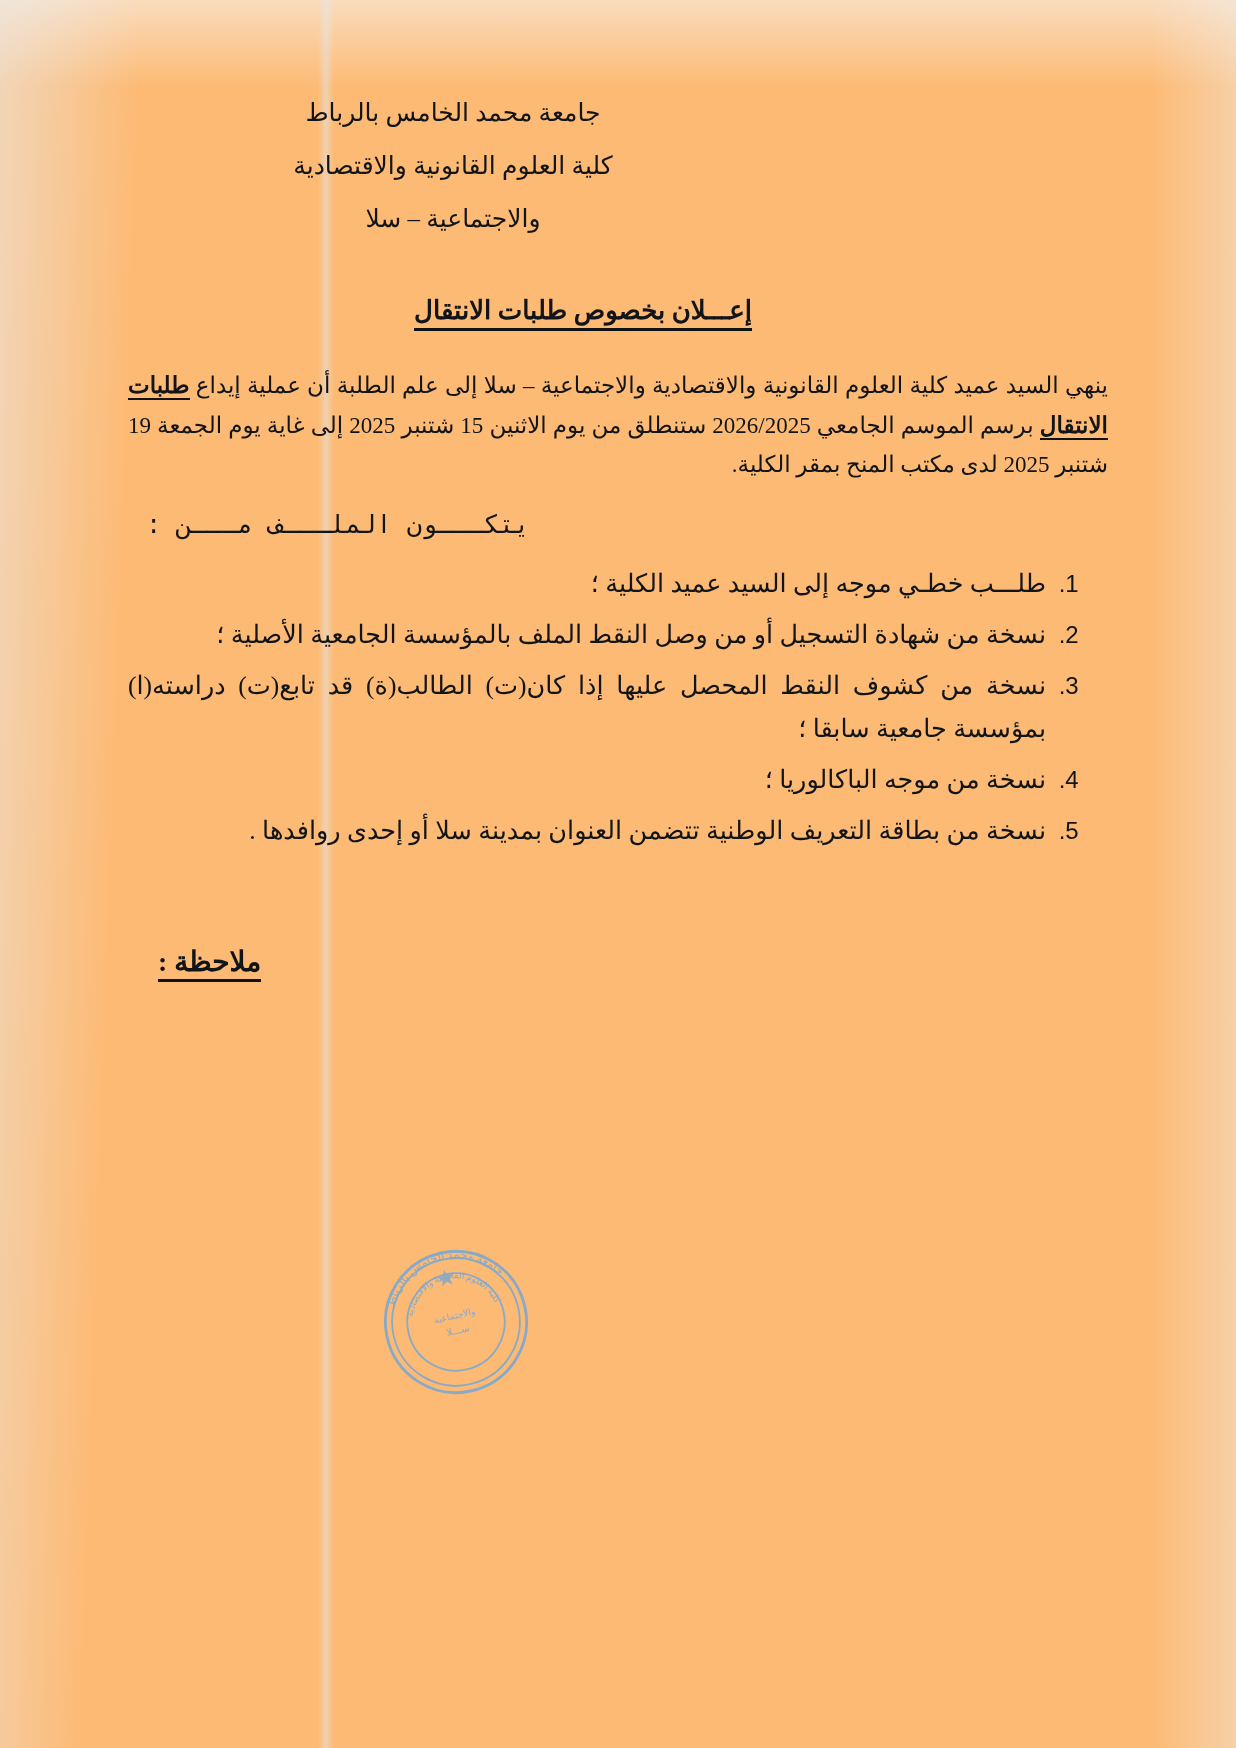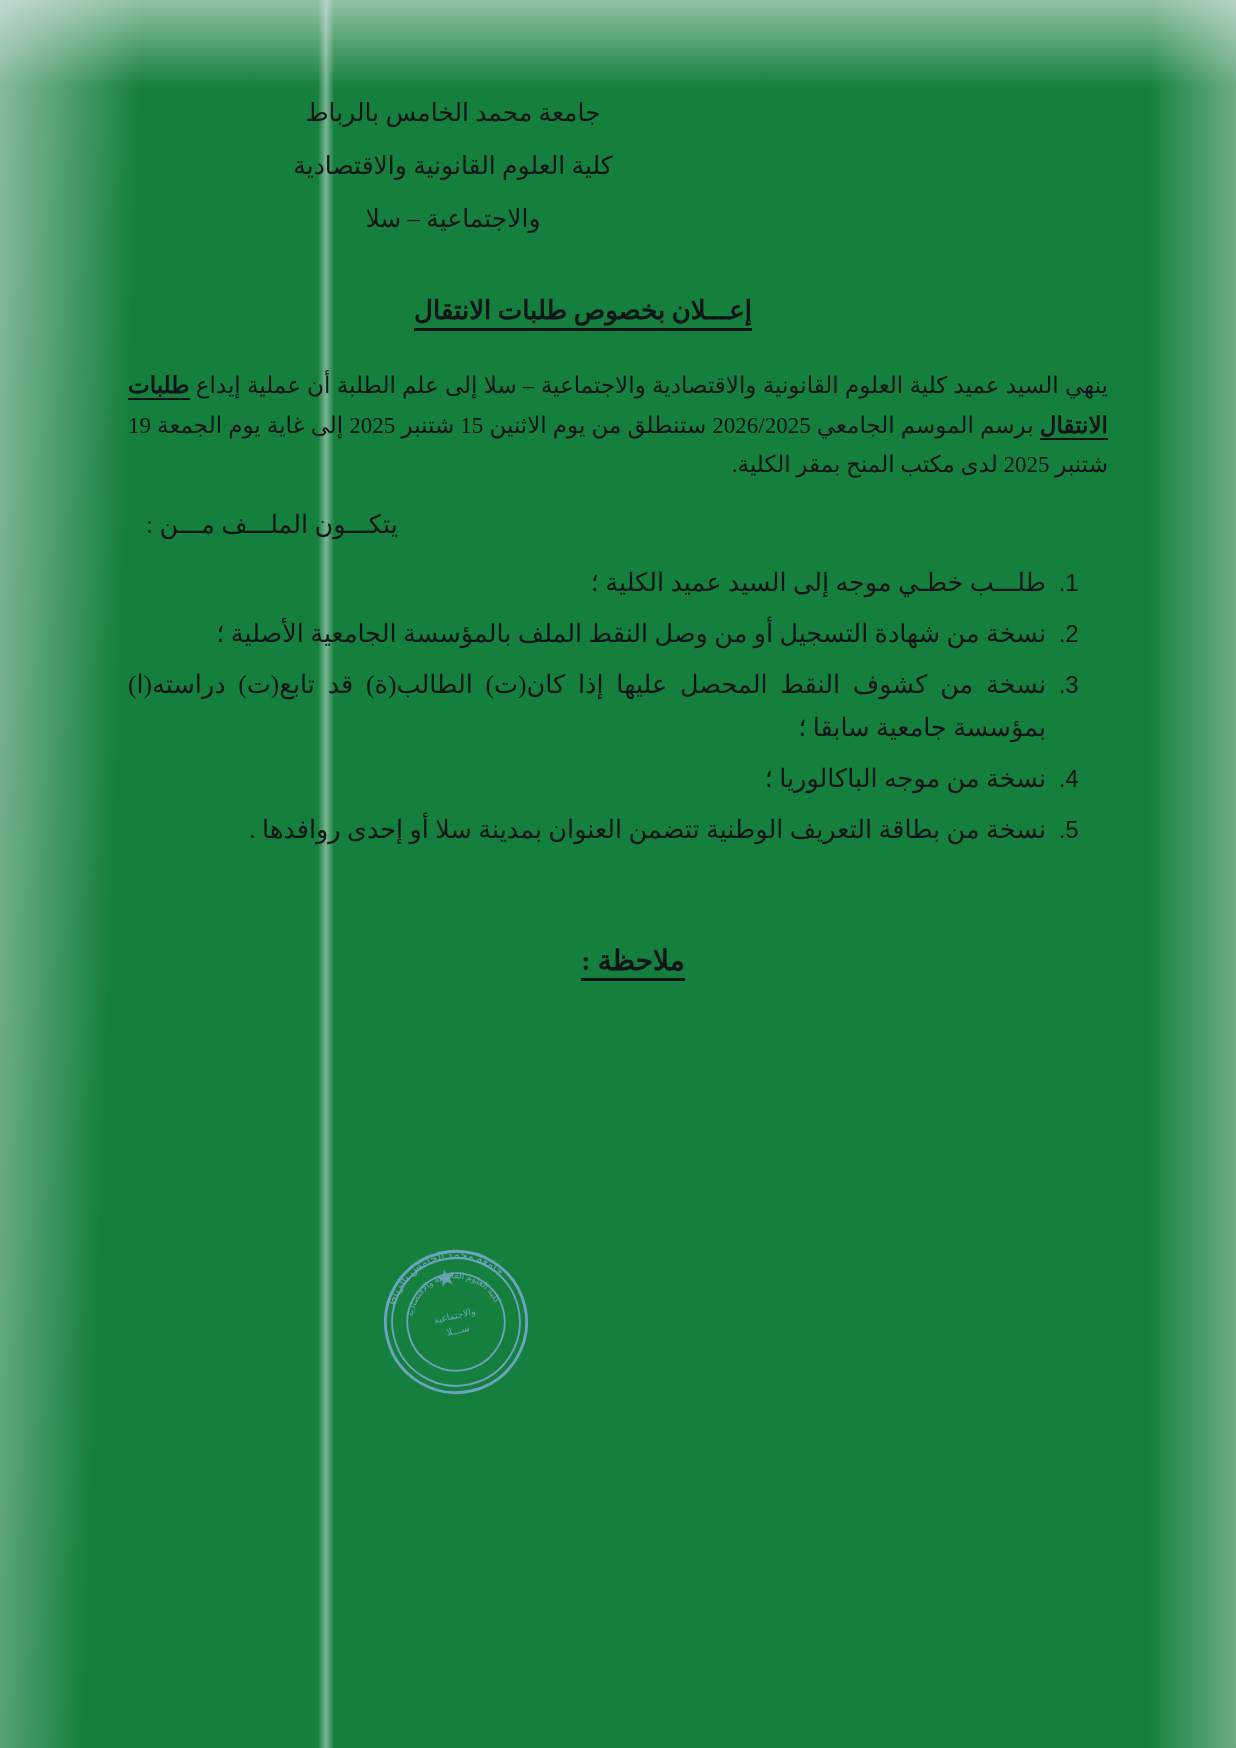--- a/index.html
+++ b/index.html
@@ -6,21 +6,21 @@
   html, body {
     margin: 0;
     padding: 0;
     background: #f3f3f1;
   }
   .page {
     position: relative;
     width: 1236px;
     height: 1748px;
     margin: 0 auto;
-    background: #15803d;
+    background: #fdba74;
     overflow: hidden;
     font-family: "Liberation Serif", "DejaVu Serif", serif;
     color: #111418;
     box-sizing: border-box;
   }
   
   .scan-tint {
     position: absolute;
     inset: 0;
     background:
@@ -85,20 +85,21 @@
     border-bottom: 2px solid #101316;
   }
 
   
   .consists {
     margin-top: 24px;
     font-size: 25.5px;
     text-align: left;
     direction: rtl;
     padding-left: 18px;
+    font-family: Liberation Mono, monospace;
   }
 
   
   ol.docs-list {
     margin: 22px 0 16px 0;
     padding: 0 56px 0 0;
     font-size: 25.5px;
     line-height: 1.66;
   }
   ol.docs-list > li {
@@ -108,21 +109,21 @@
     padding-right: 6px;
   }
   ol.docs-list > li::marker {
     font-family: "Liberation Sans", sans-serif;
     font-size: 24px;
   }
 
   
   .note-head {
     margin-top: 92px;
-    text-align: center;
+    text-align: left;
     font-size: 28px;
     font-weight: bold;
     padding-left: 30px;
   }
   .note-head span {
     border-bottom: 3px solid #101316;
     padding-bottom: 2px;
   }
   ul.note-list {
     margin: 30px 0 0 0;

